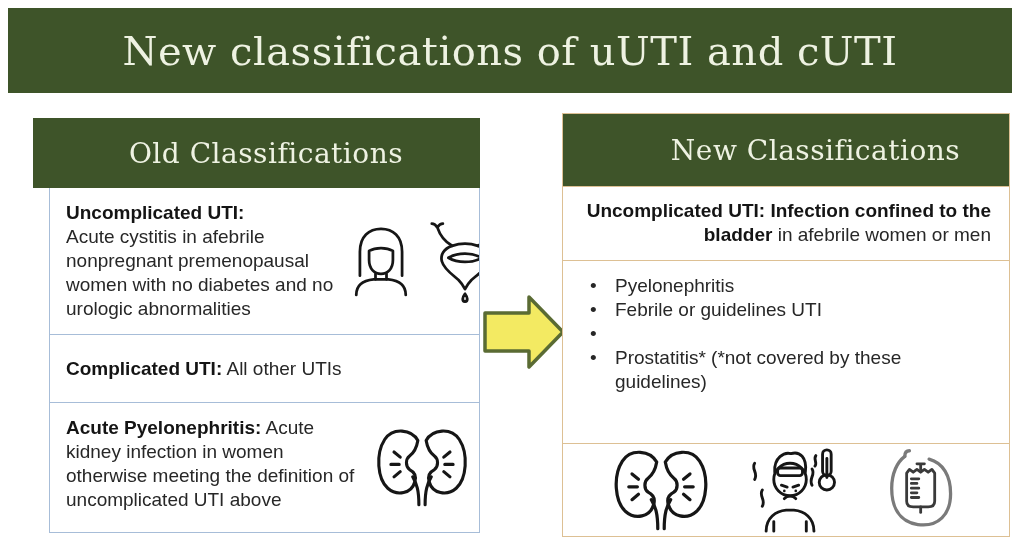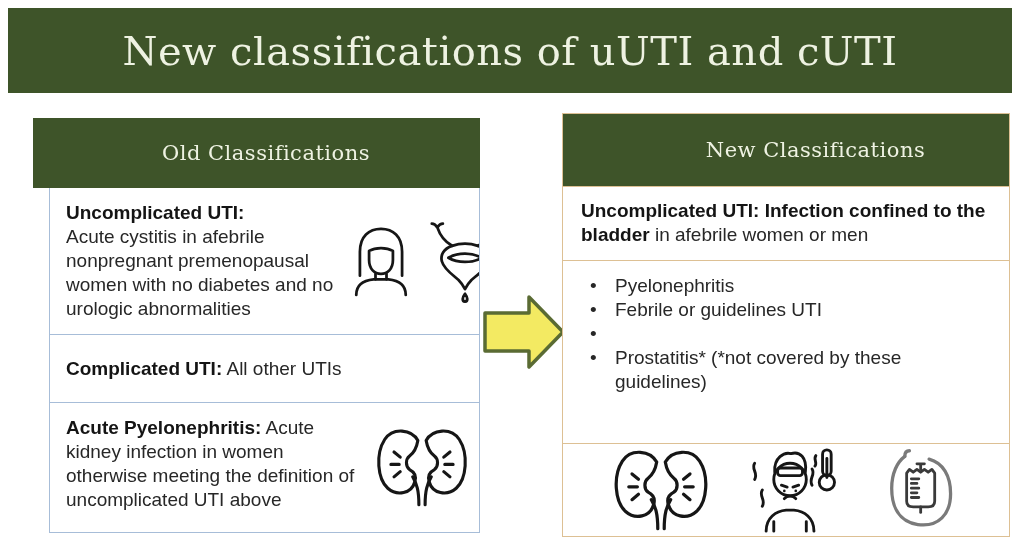--- a/index.html
+++ b/index.html
@@ -23,32 +23,32 @@
   .panel { position:absolute; display:flex; flex-direction:column; background:#ffffff; }
   .panel-old { left:33px;  top:118px; width:447px; height:415px; }
   .panel-new { left:562px; top:113px; width:448px; height:424px; border:1px solid #ddc094; }
 
   .panel-header {
     background:#3e5429; color:#eef2e2; display:flex; align-items:center; justify-content:center;
     flex:0 0 auto;
   }
   .panel-old .panel-header { height:70px; }
   .panel-new .panel-header { height:72px;padding-left:40px; }
-  .panel-header h2 { font-weight:400; font-size:21px; letter-spacing:.5px;margin-left:19px; }
+  .panel-header h2 { font-weight:400; font-size:28px; letter-spacing:.5px;margin-left:19px; }
 
   .row { background:#fff; overflow:hidden; }
   .panel-old .row { border:1px solid #a7bdd8; border-top:none; padding:13px 16px;margin-left:16px; }
   .panel-old .row + .row { border-top:1px solid #a7bdd8; margin-top:-1px; }
   .panel-new .row { border-top:1px solid #ddc094; padding:12px 18px; }
   .panel-new .row:first-of-type { border-top:none; }
 
   .old-r1 { height:147px; display:flex; gap:6px; }
   .old-r2 { height:131px; display:flex; gap:6px; }
   .old-r3 { flex:1; display:flex; align-items:center; }
-  .new-r1 { height:74px; }
+  .new-r1 { height:74px;text-align:right; }
   .new-r2 { height:183px; }
   .new-r3 { flex:1; display:flex; align-items:center; justify-content:space-evenly; padding:6px 20px; }
 
   .row p, .row li { font-size:19px; line-height:1.26; color:#272727; }
   .row b { color:#141414; }
   .block-head { display:block; }
   .old-r1 .txt { width:276px; flex:0 0 auto; }
   .old-r2 .txt { width:300px; flex:0 0 auto; }
 
   ul.bullets { list-style:none; margin-top:1px; }

